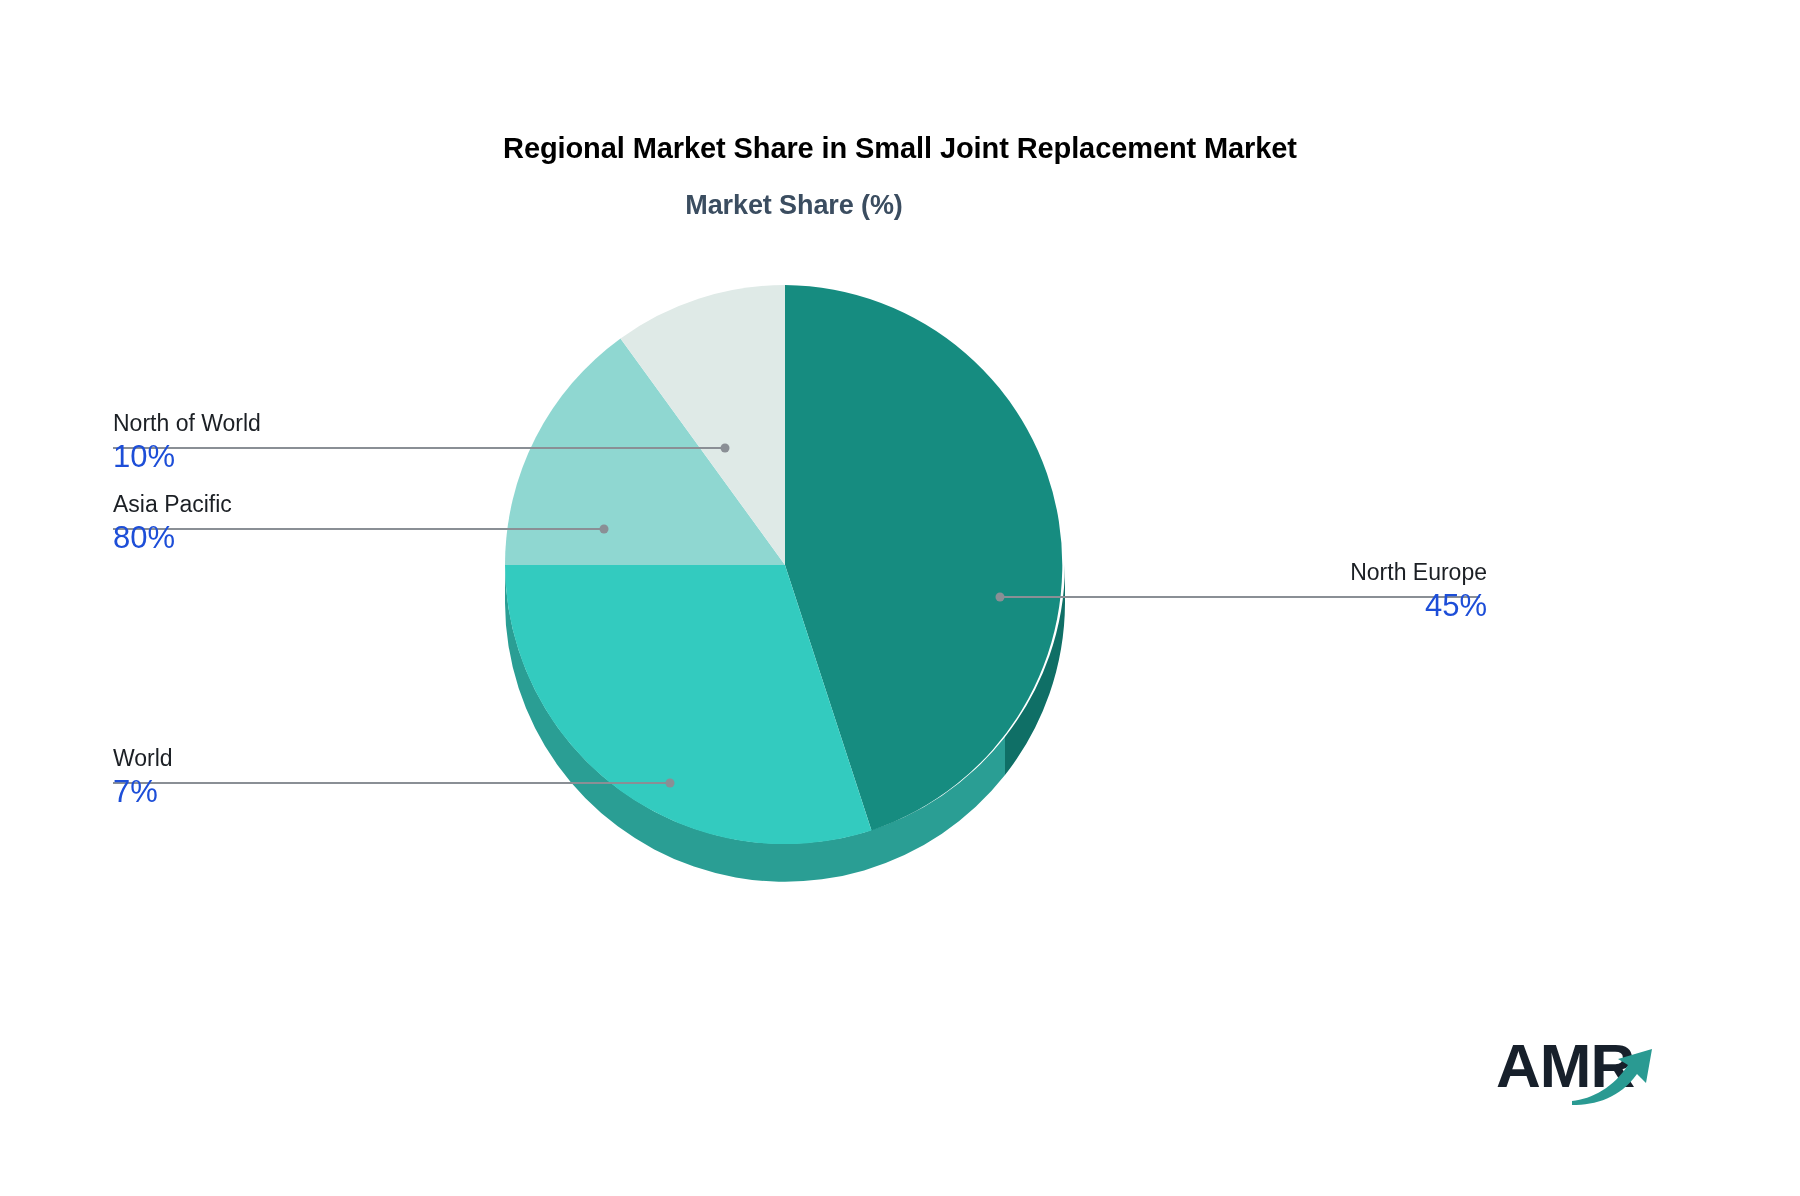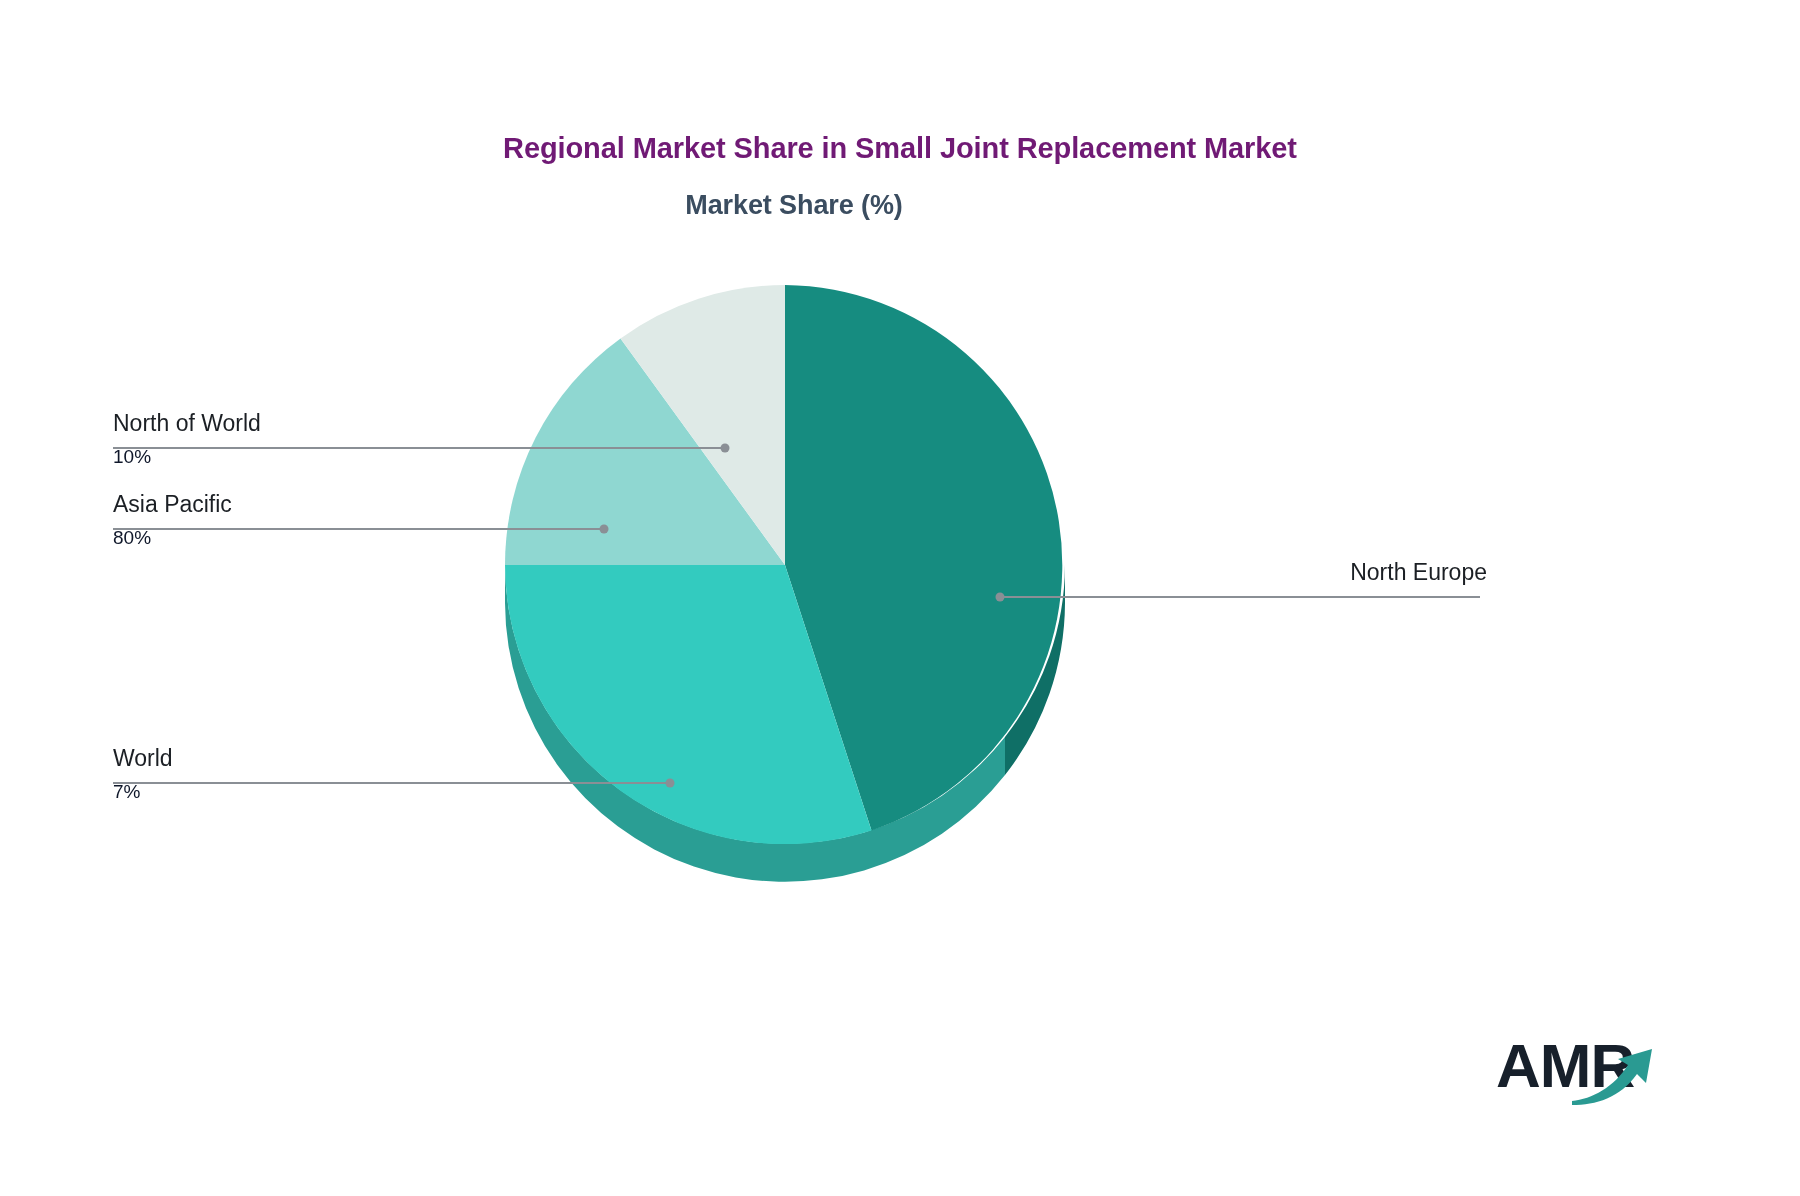--- a/index.html
+++ b/index.html
@@ -18,21 +18,21 @@
 
   
   #chart-title {
     position: absolute;
     left: 0;
     top: 132px;
     width: 1800px;
     text-align: center;
     font-size: 29px;
     font-weight: bold;
-    color: #701a75;
+    color: #000000;
     letter-spacing: -0.1px;
     white-space: nowrap;
   }
   #chart-subtitle {
     position: absolute;
     left: 0;
     top: 190px;
     width: 1588px;
     text-align: center;
     font-size: 27px;
@@ -60,22 +60,22 @@
     white-space: nowrap;
   }
   .leader-label .ll-name {
     display: block;
     font-size: 23px;
     color: #1b1f24;
     line-height: 27px;
   }
   .leader-label .ll-value {
     display: block;
-    font-size: 19px;
-    color: #0f172a;
+    font-size: 31px;
+    color: #1d4ed8;
     line-height: 30px;
     padding-top: 5px;
   }
   .leader-label.align-left  .ll-name,
   .leader-label.align-left  .ll-value { text-align: left; }
   .leader-label.align-right .ll-name,
   .leader-label.align-right .ll-value { text-align: right; }
 
   
   #amr-logo {
@@ -156,20 +156,21 @@
   <span class="ll-value">80%</span>
 </div>
 
 <div class="leader-label align-left" style="left:113px; top:745px;">
   <span class="ll-name">World</span>
   <span class="ll-value">7%</span>
 </div>
 
 <div class="leader-label align-right" style="left:1187px; width:300px; top:559px;">
   <span class="ll-name">North Europe</span>
+  <span class="ll-value">45%</span>
 </div>
 
 <div id="amr-logo">
   <div class="amr-text">AMR</div>
   <svg class="amr-arrow" width="90" height="64" viewBox="0 0 90 64" xmlns="http://www.w3.org/2000/svg">
     <path d="M2 58 C 22 56, 44 44, 58 22 L 48 16 L 82 6 L 76 40 L 67 31
              C 50 55, 26 62, 2 62 Z" fill="#2a9a92"></path>
   </svg>
 </div>
 

